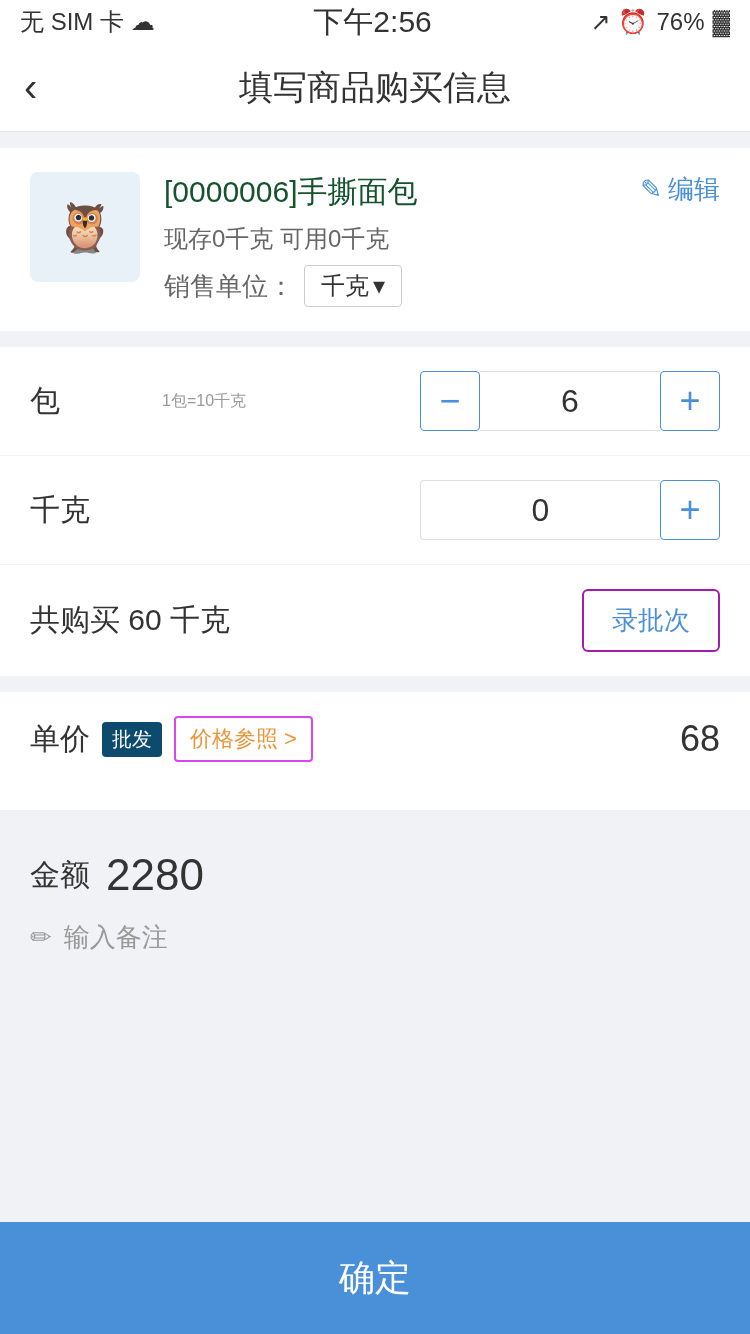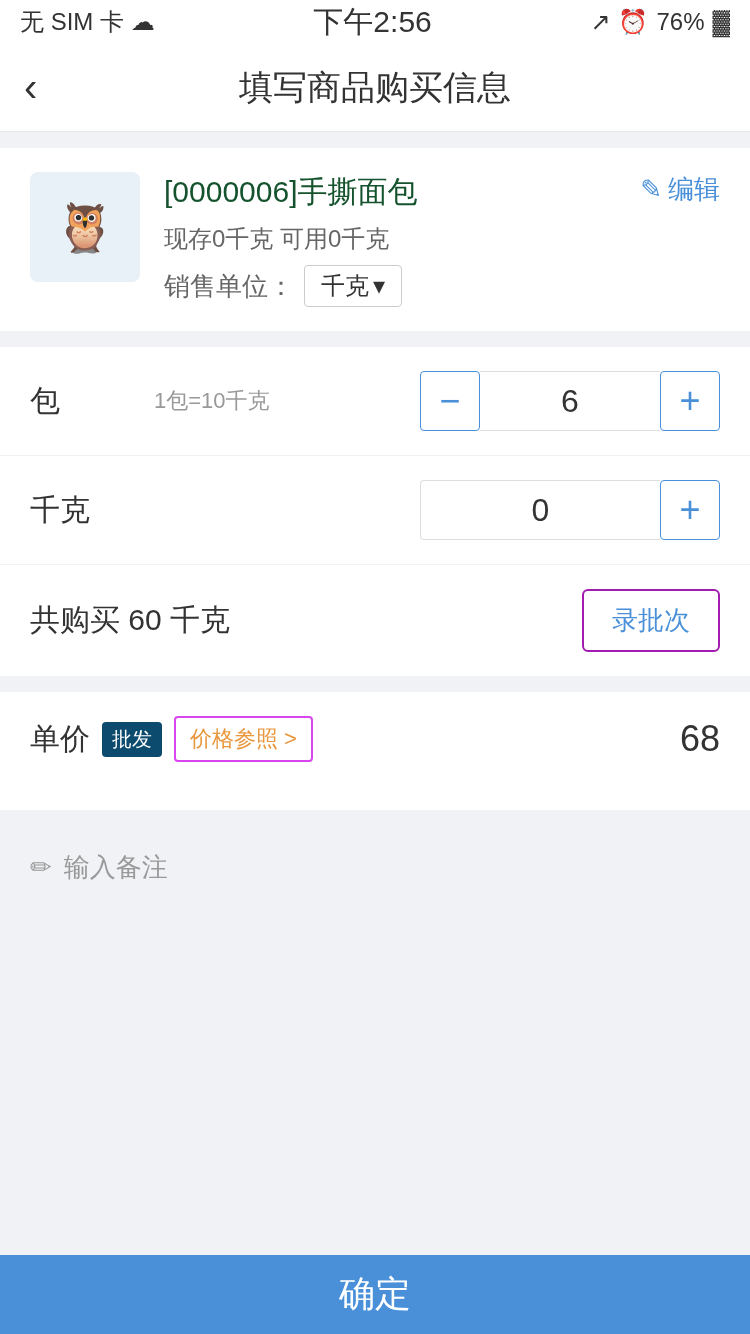--- a/index.html
+++ b/index.html
@@ -123,23 +123,23 @@
       padding: 24px 30px;
       border-bottom: 1px solid #f0f2f5;
       min-height: 90px;
     }
     .input-label {
       font-size: 30px;
       color: #333;
       min-width: 120px;
     }
     .input-hint {
-      font-size: 22px;
+      font-size: 16px;
       color: #999;
-      margin-left: 4px;
+      margin-left: 12px;
       flex: 1;
     }
     .stepper {
       display: flex;
       align-items: center;
       margin-left: auto;
     }
     .stepper-btn {
       width: 60px;
       height: 60px;
@@ -269,21 +269,21 @@
       background: #f0f2f5;
       min-height: 340px;
     }
 
     
     .confirm-btn {
       position: fixed;
       bottom: 0;
       left: 0;
       width: 750px;
-      height: 79px;
+      height: 112px;
       background: #4a90d9;
       color: #fff;
       font-size: 36px;
       display: flex;
       align-items: center;
       justify-content: center;
       cursor: pointer;
       border: none;
     }
 
@@ -375,20 +375,24 @@
       <span class="price-tag">批发</span>
       <button class="price-ref-btn">价格参照 &gt;</button>
     </div>
     <span class="price-value">68</span>
   </div>
 </div>
 
 <div class="section-divider"></div>
 
 <div class="amount-section">
+  <div class="amount-row">
+    <span class="amount-label">金额</span>
+    <span class="amount-value">2280</span>
+  </div>
   <div class="note-row">
     <span class="pencil-icon">✏</span>
     <span>输入备注</span>
   </div>
 </div>
 
 <div class="bottom-spacer"></div>
 
 <button class="confirm-btn">确定</button>
 

